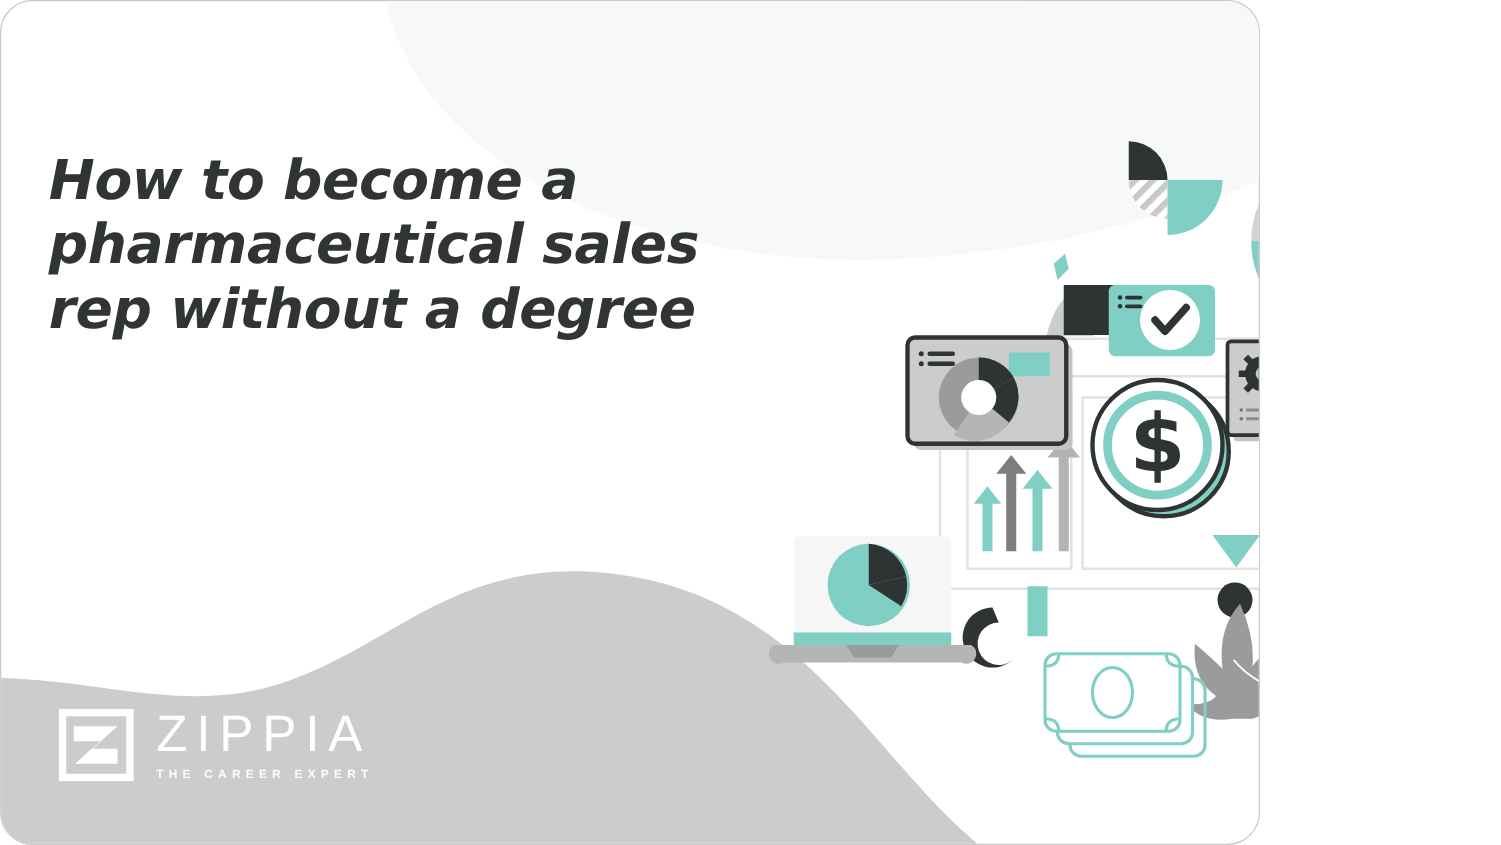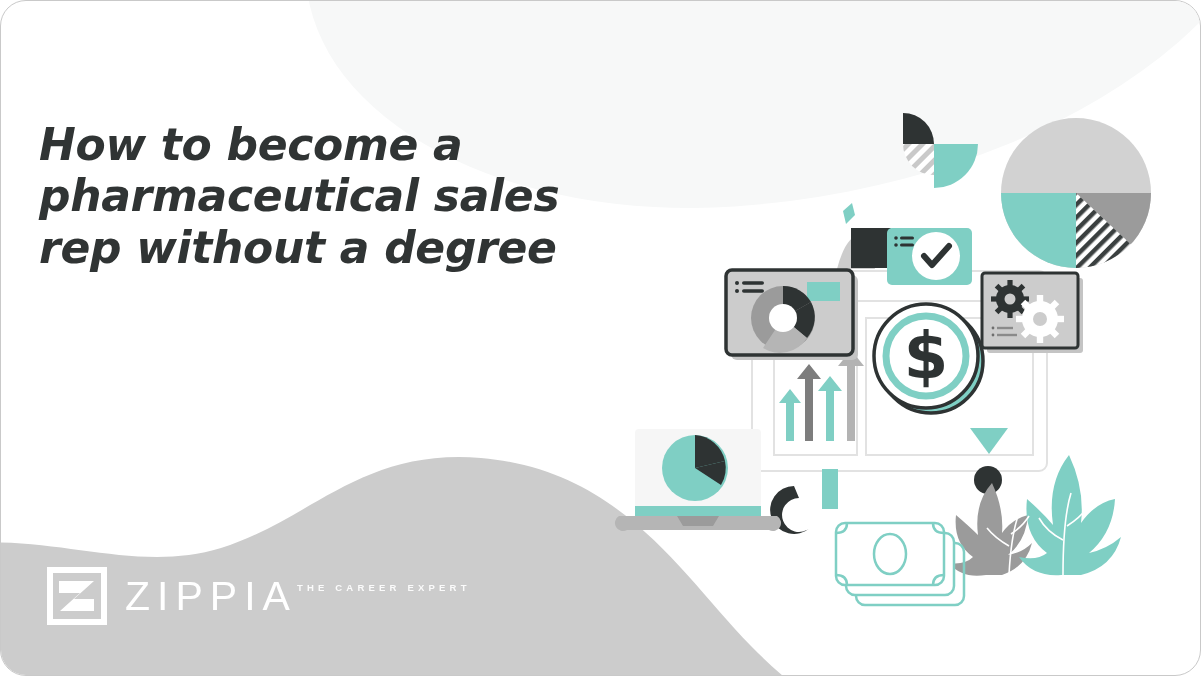--- a/index.html
+++ b/index.html
@@ -3,21 +3,21 @@
 <meta charset="utf-8">
 <title>Zippia Article Card</title>
 <style>
   html,body{margin:0;padding:0;background:#ffffff;}
   body{
     width:1201px;height:676px;overflow:hidden;
     font-family:"Liberation Sans", sans-serif;
   }
   #card{
     position:relative;
-    width:1201px;height:676px;
+    width:1008px;height:676px;
     background:#ffffff;
     border-radius:26px;
     border:1px solid #c9c9c9;
     box-sizing:border-box;
     overflow:hidden;
   }
   
   .bg-arc{
     position:absolute;
     left:300px;top:-420px;
@@ -47,21 +47,21 @@
     letter-spacing:-0.3px;
     color:#303434;
   }
   
   #logo{
     position:absolute;
     left:46px;top:566px;
     display:flex;align-items:center;gap:18px;
   }
   #logo-mark{width:60px;height:58px;display:block;}
-  .logo-text-wrap{display:flex;}
+  .logo-text-wrap{display:flex;flex-direction:column;}
   #logo-word{
     font-family:"Liberation Sans", sans-serif;
     font-size:41px;font-weight:400;color:#ffffff;
     letter-spacing:7px;line-height:1;
   }
   #logo-tag{
     font-family:"Liberation Sans", sans-serif;
     font-size:9.5px;font-weight:700;color:#ffffff;
     letter-spacing:4.2px;line-height:1;
     margin-top:7px;opacity:.93;

